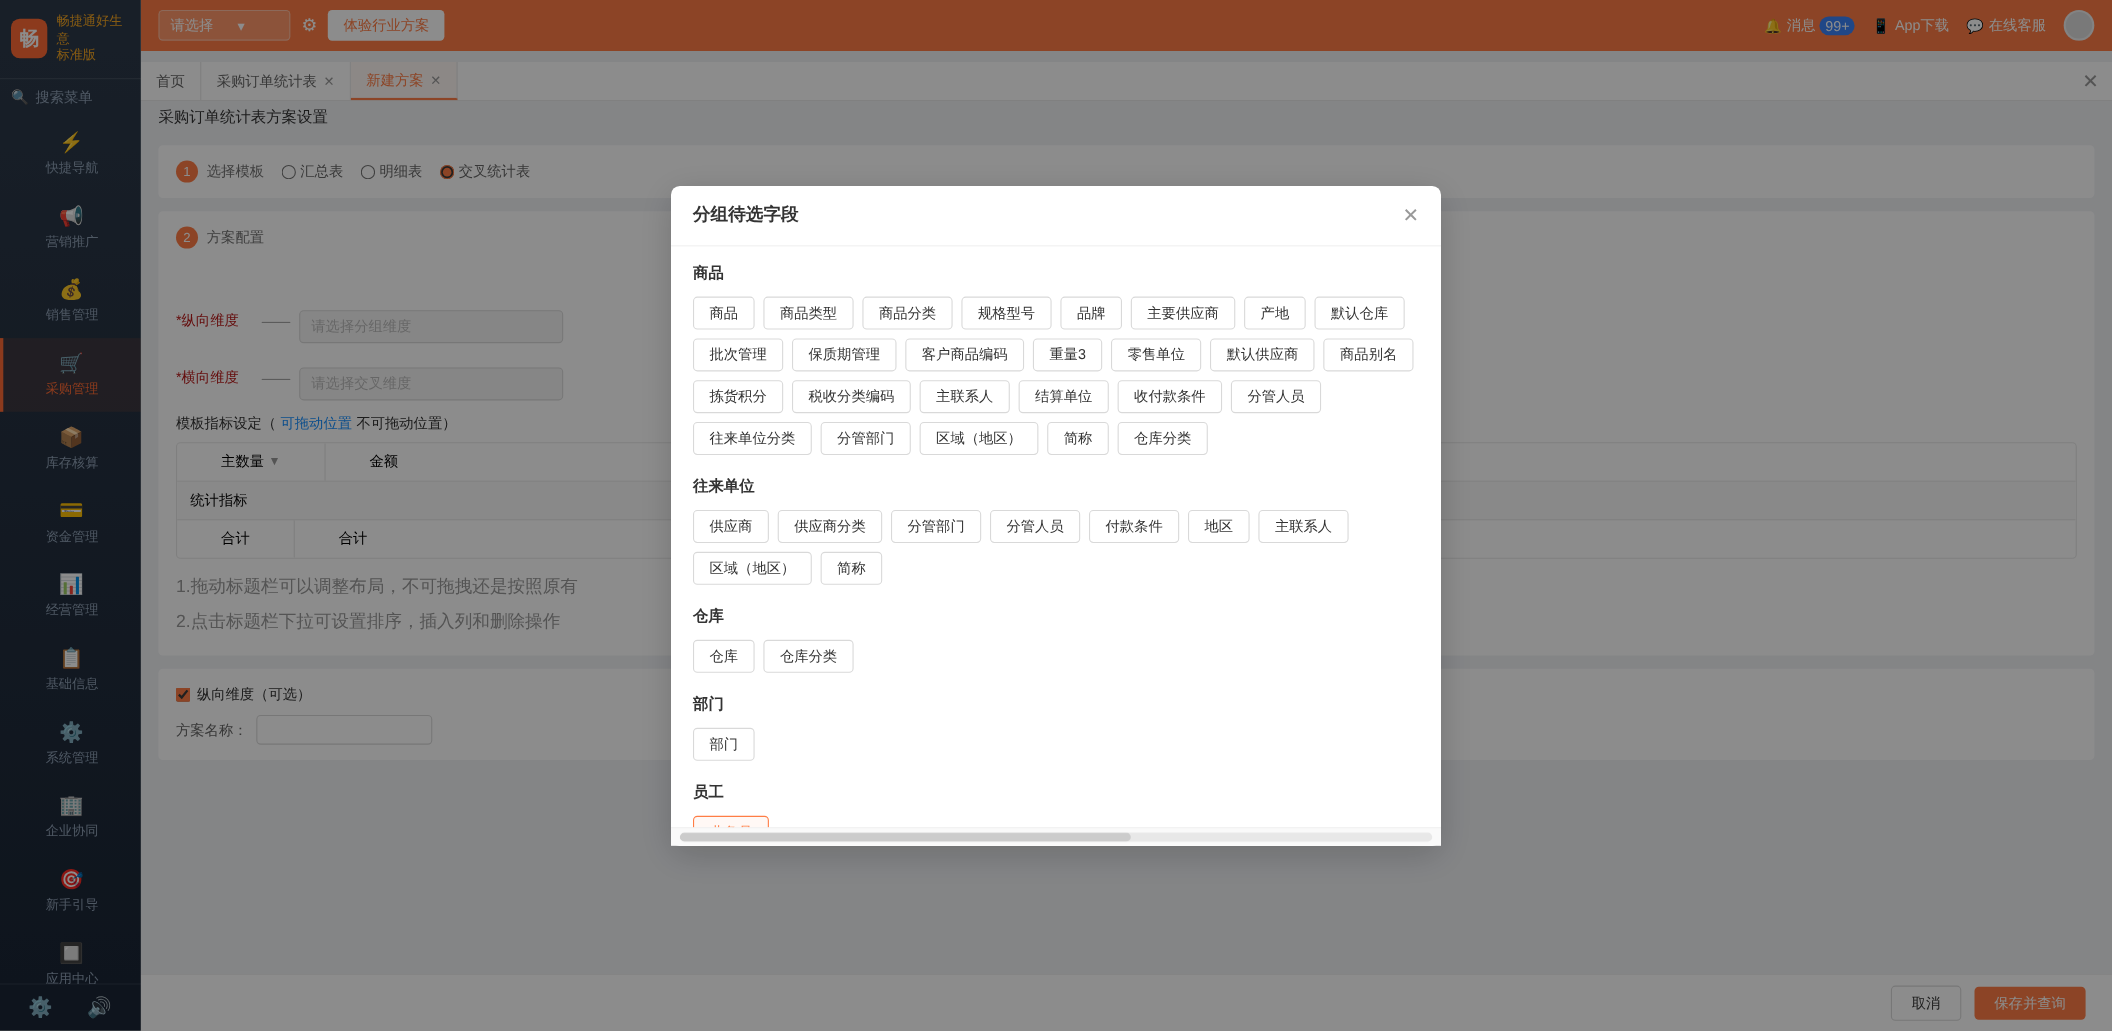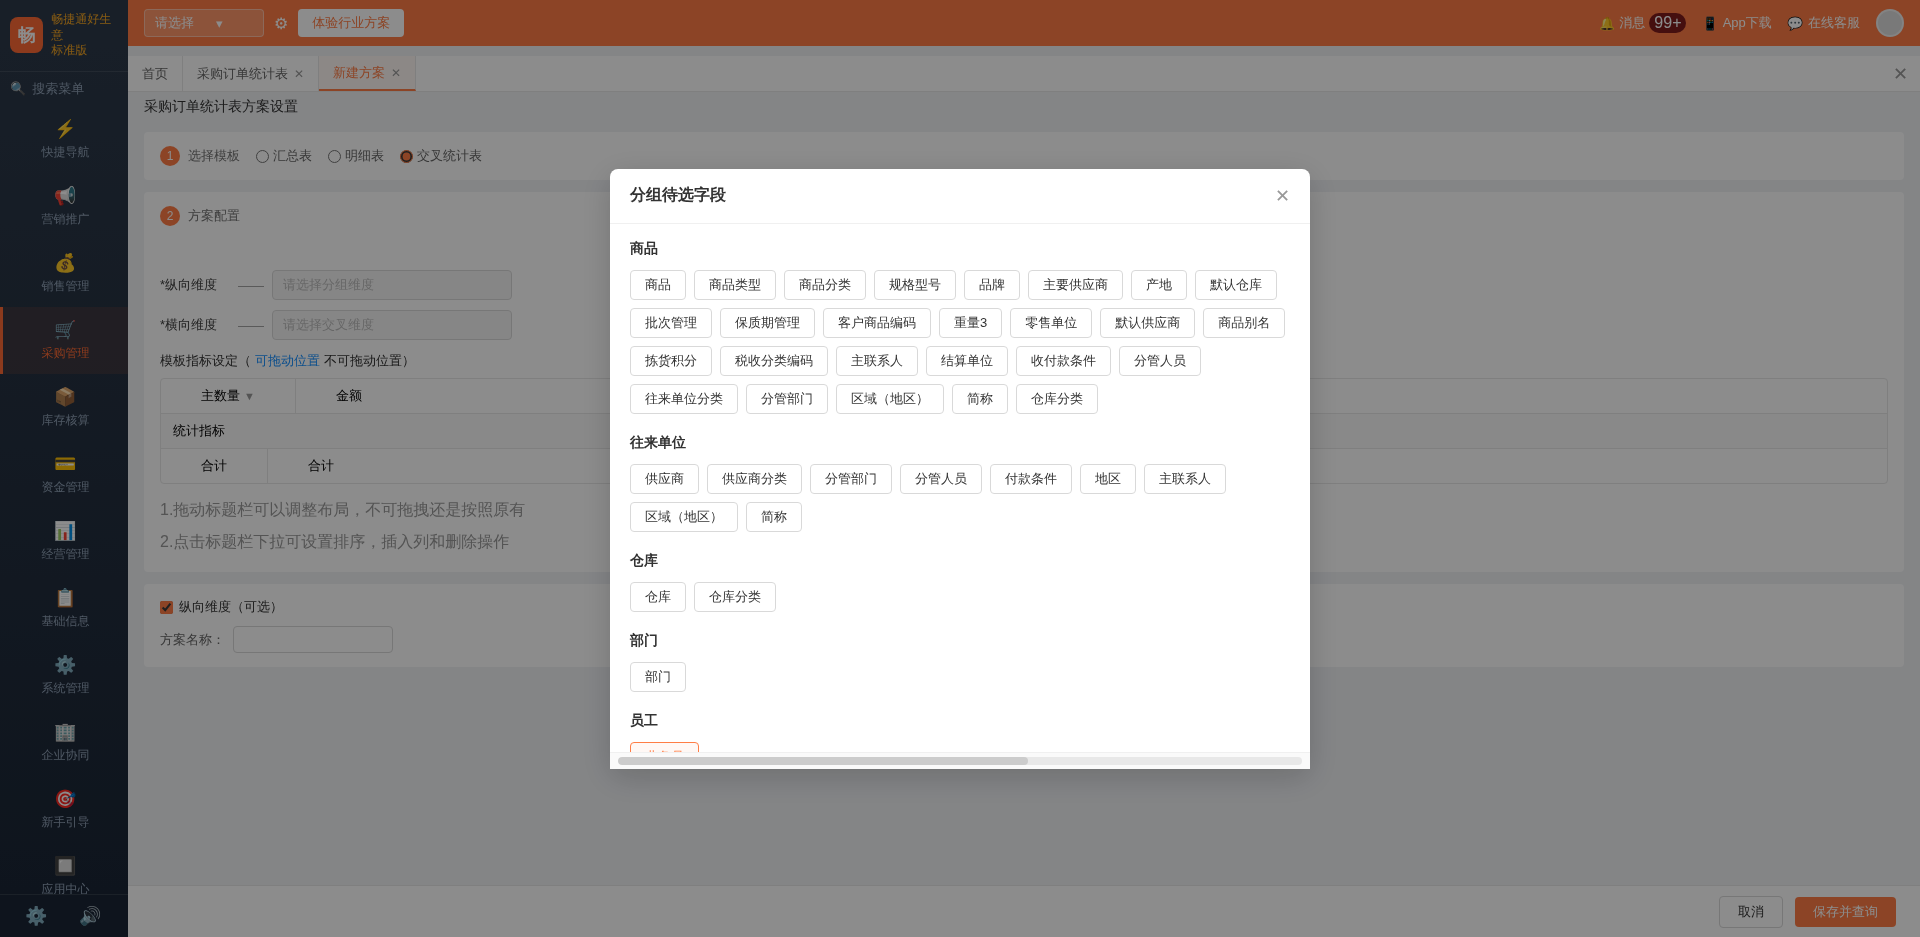--- a/index.html
+++ b/index.html
@@ -51,21 +51,21 @@
     .topbar-gear { color: white; font-size: 16px; cursor: pointer; }
     .topbar-btn {
       background: white; color: #ff7d45; border: none; border-radius: 4px;
       padding: 5px 14px; font-size: 13px; cursor: pointer; font-weight: 500;
     }
     .topbar-right {
       margin-left: auto; display: flex; align-items: center; gap: 16px; color: white; font-size: 13px;
     }
     .topbar-right-item { display: flex; align-items: center; gap: 4px; cursor: pointer; }
     .badge {
-      background: #7f1d1d; color: white; border-radius: 10px; font-size: 16px;
+      background: #3b82f6; color: white; border-radius: 10px; font-size: 13px;
       padding: 1px 5px; min-width: 18px; text-align: center;
     }
     .avatar { width: 28px; height: 28px; border-radius: 50%; background: #ccc; }
 
     
     .tabbar {
       position: fixed; left: 128px; top: 56px; right: 0; height: 36px;
       background: white; display: flex; align-items: stretch; border-bottom: 1px solid #e8e8e8; z-index: 98;
     }
     .tab {
@@ -89,25 +89,25 @@
     }
     .step-label { color: #737373; font-weight: 500; }
     .radio-group { display: flex; gap: 16px; align-items: center; }
     .radio-item { display: flex; align-items: center; gap: 4px; color: #666; font-size: 13px; cursor: pointer; }
     .radio-item input { accent-color: #ff7d45; }
     .form-input {
       border: 1px solid #d9d9d9; border-radius: 4px; padding: 5px 10px;
       font-size: 13px; min-width: 160px;
     }
     .dimension-row { display: flex; align-items: center; gap: 8px; margin-bottom: 10px; }
-    .dimension-label { color: #404040; font-size: 13px; min-width: 70px; }
+    .dimension-label { color: #b91c1c; font-size: 13px; min-width: 70px; }
     .dimension-arrow { color: #999; }
     .dimension-select {
       border: 1px solid #d9d9d9; border-radius: 4px; padding: 5px 10px;
-      font-size: 13px; color: #bbb; flex: 1; max-width: 240px;
+      font-size: 13px; color: #bbb; flex: 1; max-width: 240px; margin-top: 12px;
     }
 
     
     .overlay {
       position: fixed; left: 0; top: 0; right: 0; bottom: 0;
       background: rgba(0,0,0,0.45); z-index: 200;
     }
 
     
     .modal {

